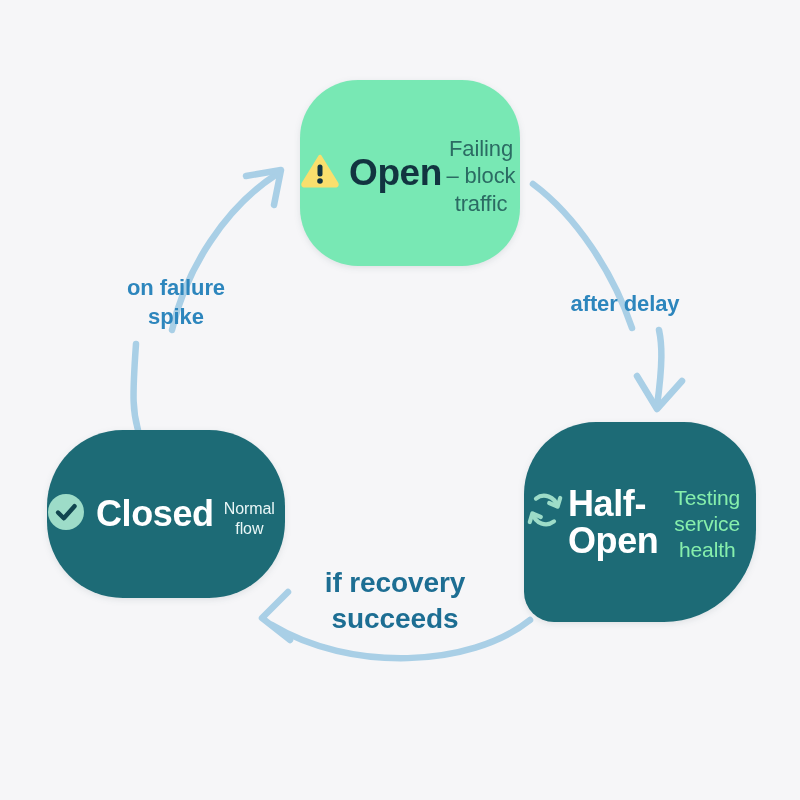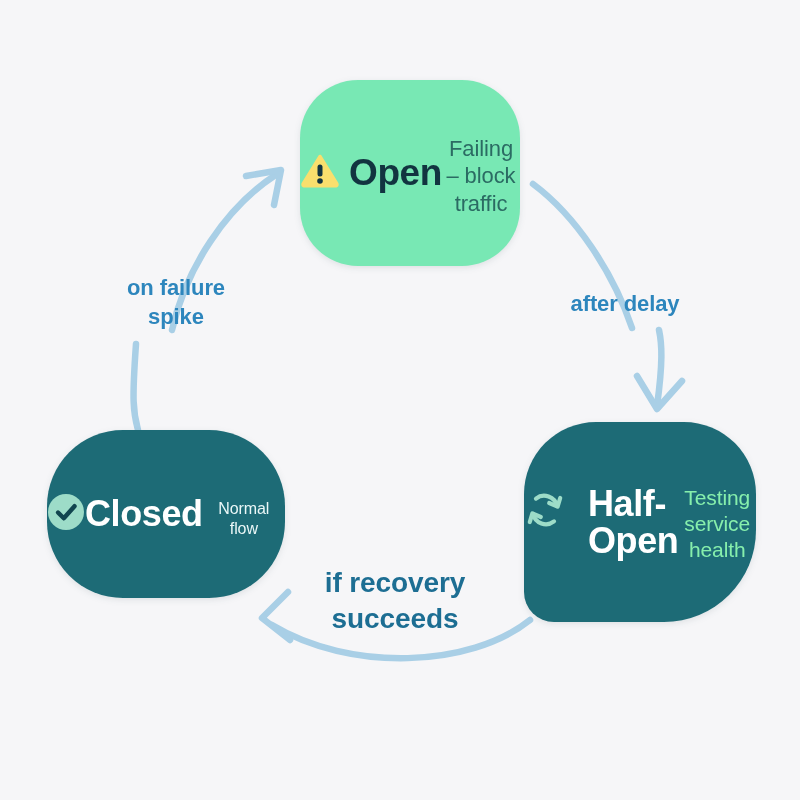--- a/index.html
+++ b/index.html
@@ -41,20 +41,21 @@
     align-items: center;
     justify-content: center;
     text-align: center;
     filter: drop-shadow(0 2px 3px rgba(20, 50, 60, 0.10));
   }
 
   .node-title-row {
     display: flex;
     align-items: center;
     justify-content: center;
+    gap: 11px;
   }
 
   .node-title {
     font-size: 37px;
     font-weight: bold;
     letter-spacing: -0.4px;
     line-height: 1.04;
   }
 
   .node-sub {
@@ -96,21 +97,21 @@
     top: 422px;
     width: 232px;
     height: 200px;
     background: #1d6b76;
     border-radius: 72px 72px 92px 30px;
   }
   #node-halfopen .node-title { color: #ffffff; font-size: 36px; text-align: left; }
   #node-halfopen .node-sub   { color: #86efac; font-size: 21px; margin-top: 4px; }
   #node-halfopen .node-title-row {
     align-items: flex-start;
-    gap: 22px;
+    gap: 2px;
   }
   #node-halfopen .title-stack {
     display: flex;
     flex-direction: column;
     align-items: flex-start;
     line-height: 1.0;
   }
 
   
   .icon { display: block; flex: none; }

